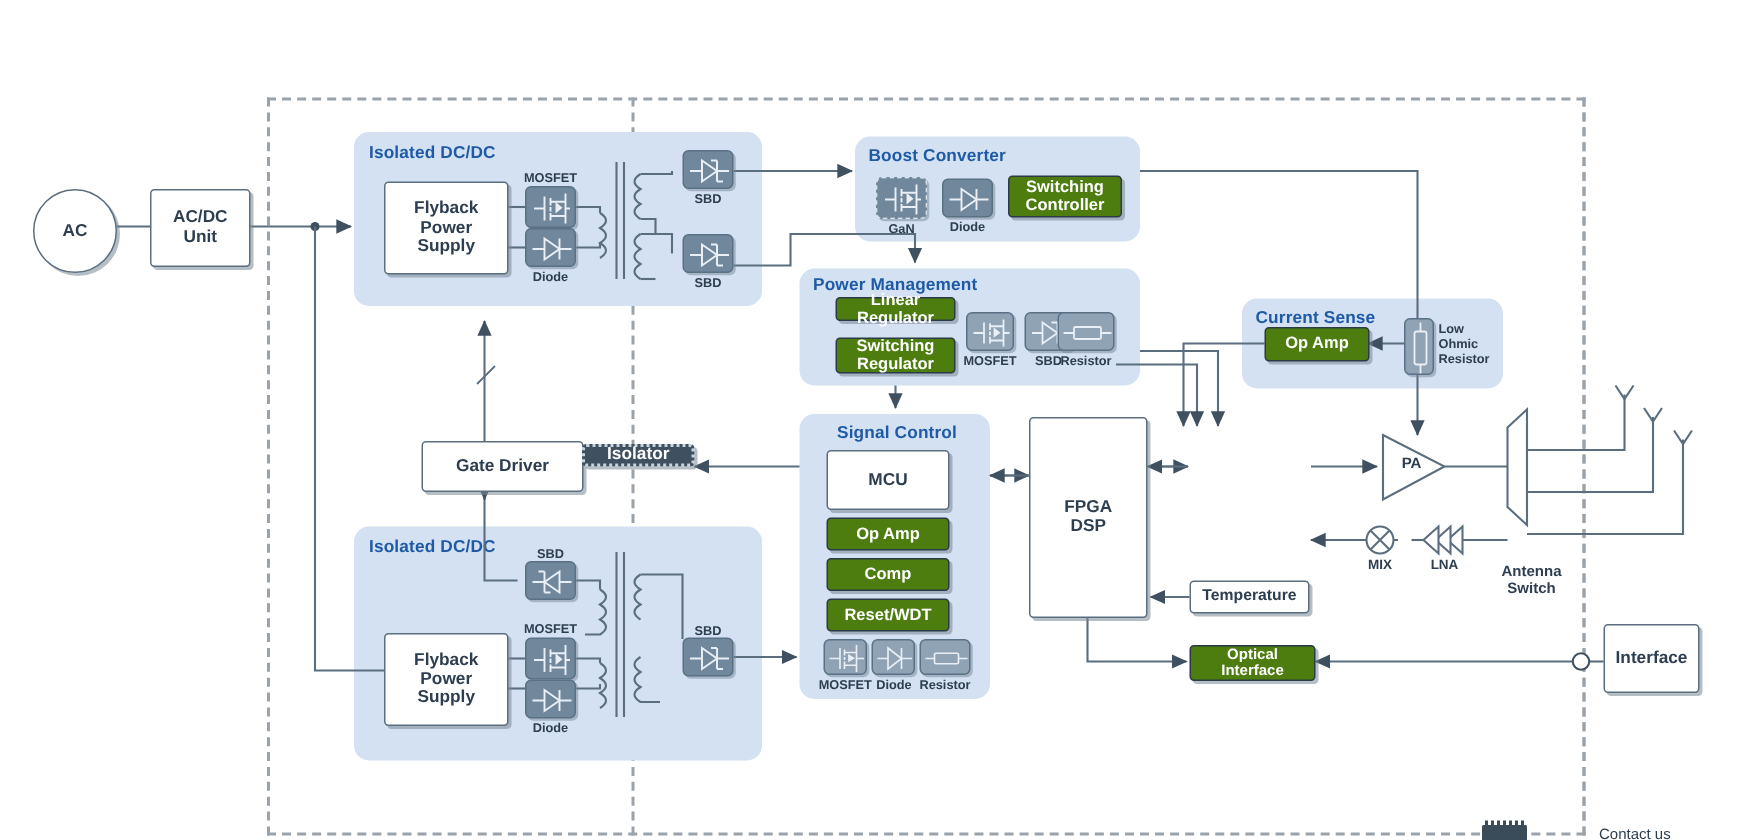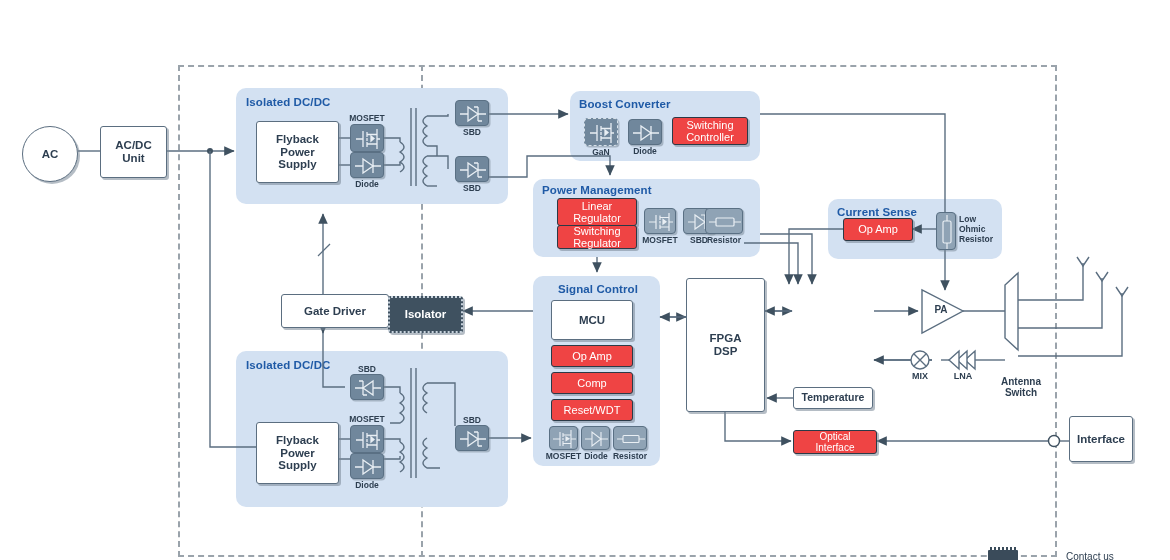--- a/index.html
+++ b/index.html
@@ -17,22 +17,22 @@
                letter-spacing:.1px;}
 
   
   .wbox{background:#ffffff;border:1.3px solid #5b6e80;border-radius:3px;
         color:#2d3e50;font-weight:bold;font-size:11.5px;
         box-shadow:2px 2px 0 rgba(120,135,150,.55);}
   .wbox.sm{font-size:10.5px;}
   .circle{border-radius:50%;}
 
   
-  .dbox{background:#ef4444;color:#ffffff;border:1px solid #2b3a47;border-radius:3px;
-        font-weight:normal;font-size:11px;box-shadow:2px 2px 0 rgba(120,135,150,.55);}
+  .dbox{background:#4d7c0f;color:#ffffff;border:1px solid #2b3a47;border-radius:3px;
+        font-weight:bold;font-size:11px;box-shadow:2px 2px 0 rgba(120,135,150,.55);}
   .dbox.tiny{font-size:10px;}
 
   
   .isolator{background:#3f5160;color:#fff;border:2px dotted #c9d4de;border-radius:3px;
             font-weight:bold;font-size:11.5px;box-shadow:2px 2px 0 rgba(120,135,150,.55);}
 
   
   .icn{position:absolute;background:#70879c;border:1.2px solid #5a7084;border-radius:4px;
        box-shadow:1.5px 1.5px 0 rgba(120,135,150,.5);box-sizing:border-box;}
   .icn.lt{background:#8fa3b5;}
@@ -280,21 +280,21 @@
         </g>
       </svg>
   </div>
   <div class="icap" style="left:628px;top:108px;width:34px;">Diode</div>
 
   <div class="node dbox" style="left:672px;top:79px;width:76px;height:28px;flex-direction:column;">
     <span>Switching</span>
     <span>Controller</span>
   </div>
 
-  <div class="node dbox" style="left:557px;top:160px;width:80px;height:28px;flex-direction:column;">
+  <div class="node dbox" style="left:557px;top:160px;width:80px;height:16px;flex-direction:column;">
     <span>Linear</span>
     <span>Regulator</span>
   </div>
   <div class="node dbox" style="left:557px;top:187px;width:80px;height:24px;flex-direction:column;">
     <span>Switching</span>
     <span>Regulator</span>
   </div>
 
   <div class="icn lt" style="left:644px;top:170px;width:32px;height:26px;">
     <svg width="32" height="26" viewBox="0 0 32 26">
@@ -322,21 +322,21 @@
       <path d="M3,13 L10,13 M28,13 L35,13"></path>
           <rect x="10" y="9" width="18" height="8" rx="1"></rect>
         </g>
       </svg>
   </div>
   <div class="icap" style="left:703px;top:197px;width:42px;">Resistor</div>
 
   <div class="node wbox" style="left:281px;top:256px;width:108px;height:34px;">
     <span>Gate Driver</span>
   </div>
-  <div class="node isolator" style="left:388px;top:258px;width:75px;height:37px;">
+  <div class="node isolator" style="left:388px;top:258px;width:75px;height:15px;">
     <span>Isolator</span>
   </div>
 
   <div class="node wbox" style="left:551px;top:262px;width:82px;height:40px;">
     <span>MCU</span>
   </div>
   <div class="node dbox" style="left:551px;top:307px;width:82px;height:22px;">
     <span>Op Amp</span>
   </div>
   <div class="node dbox" style="left:551px;top:334px;width:82px;height:22px;">

